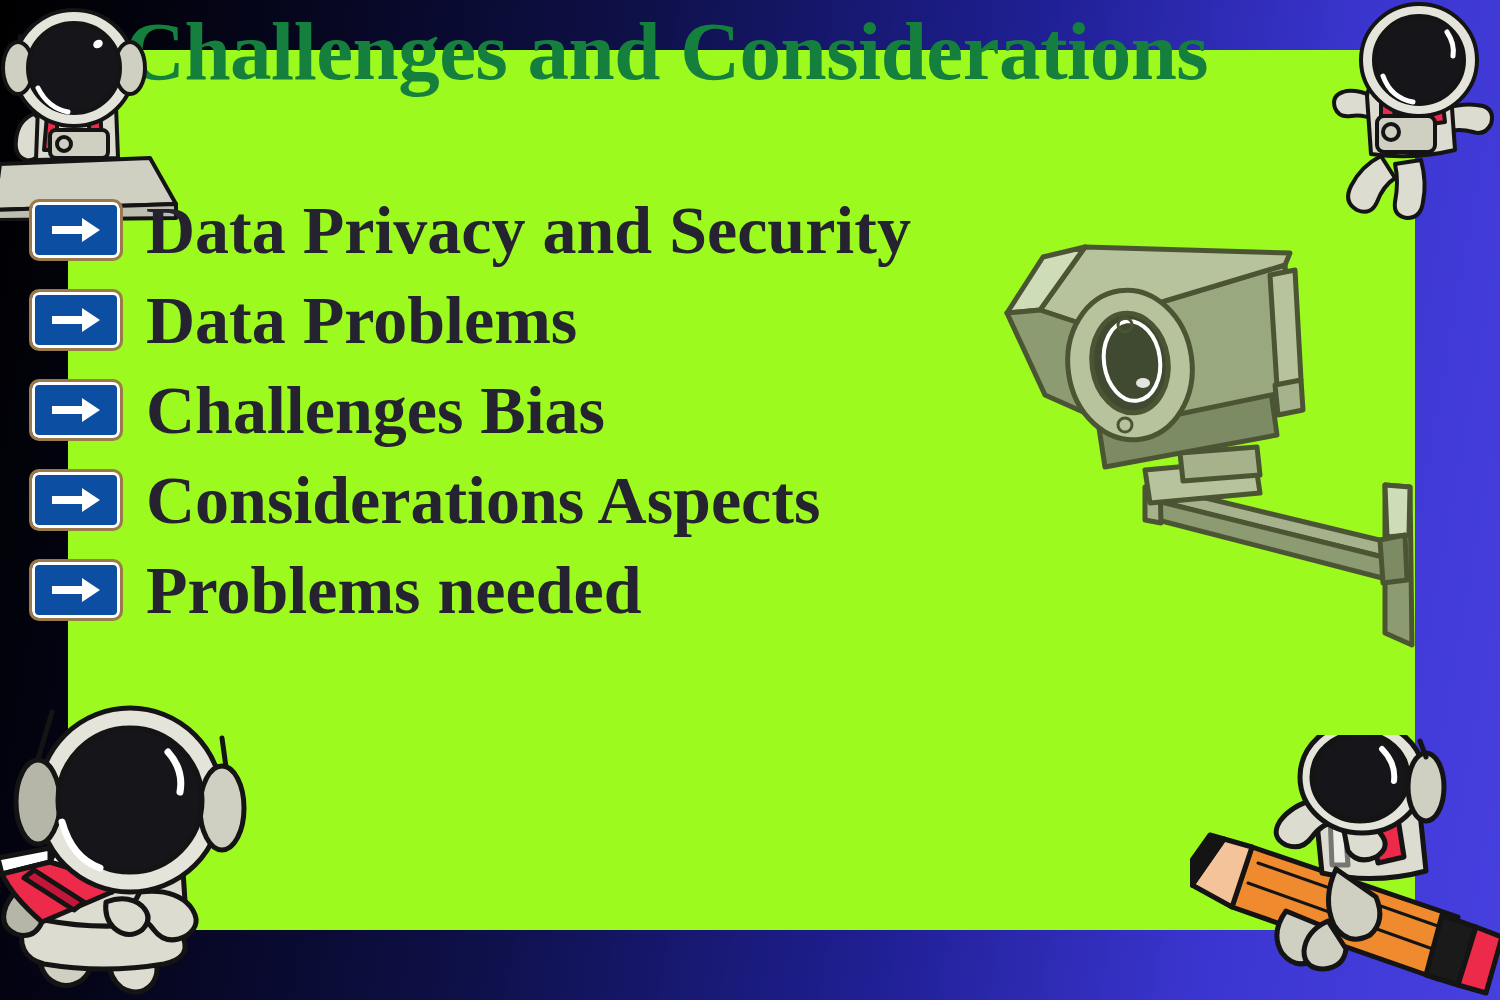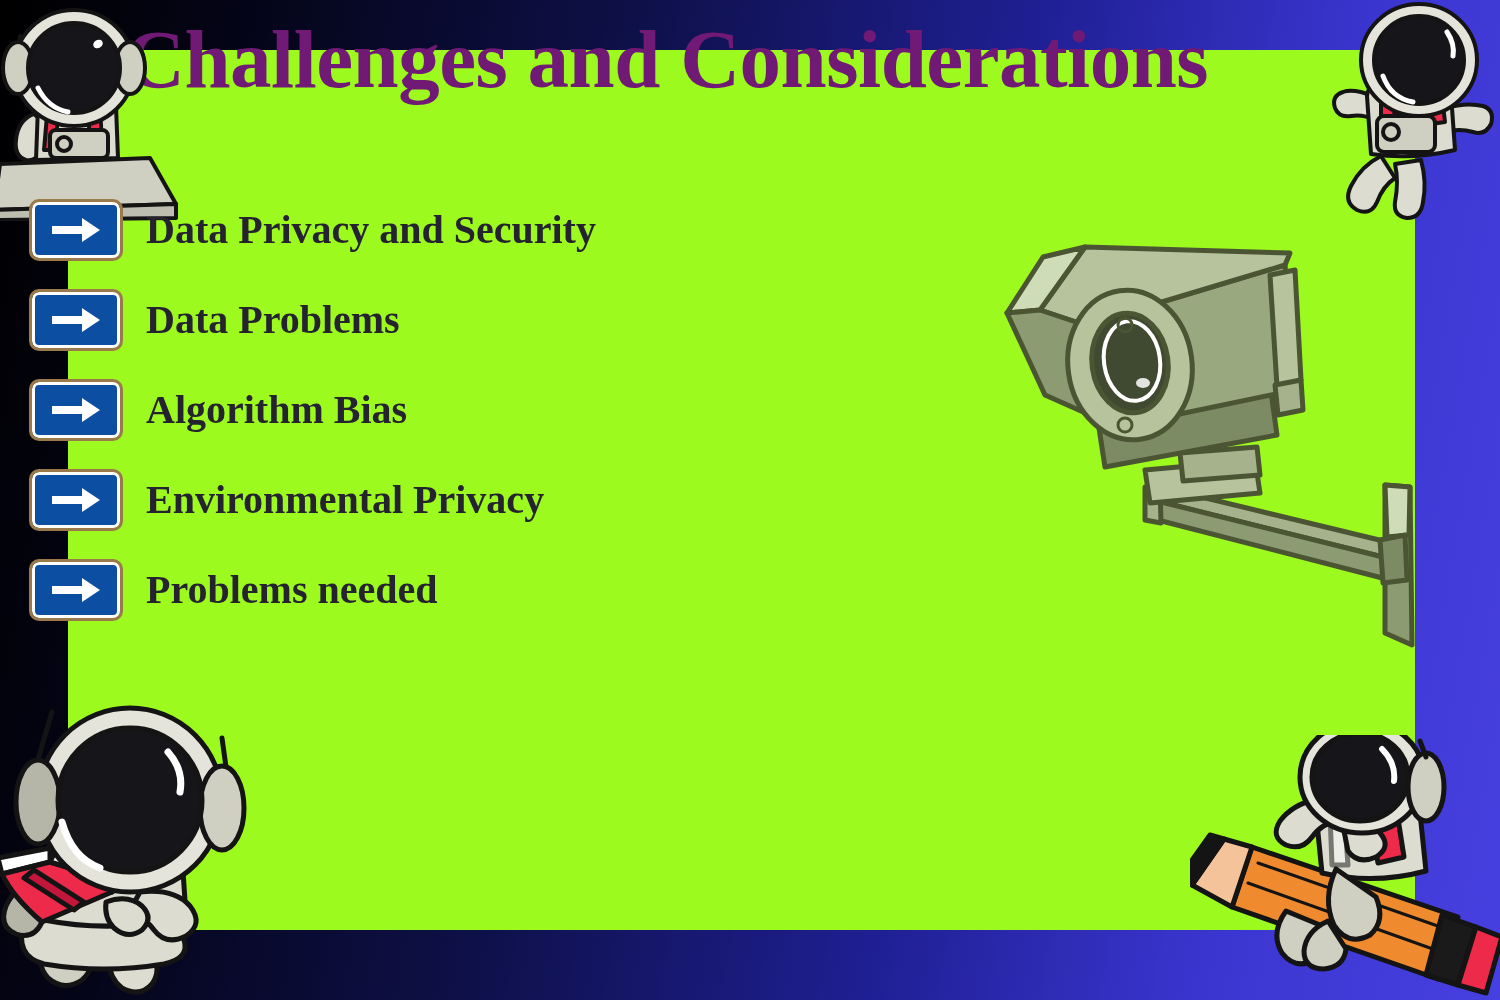--- a/index.html
+++ b/index.html
@@ -19,25 +19,24 @@
     background:#9cfa1e;
   }
 
   
   #slide-title {
     position:absolute;
     left:125px; top:8px;
     width:1200px;
     font-size:83px;
     font-weight:bold;
-    color:#701a75;
+    color:#15803d;
     letter-spacing:-0.5px;
     white-space:nowrap;
     line-height:1.05;
-    margin-top:8px;
   }
 
   
   #bullet-list {
     position:absolute;
     left:32px; top:185px;
     list-style:none;
   }
   .bullet-row {
     display:flex;
@@ -52,21 +51,21 @@
     border:3px solid #ffffff;
     outline:3px solid #9a7a4a;
     position:relative;
     display:flex;
     align-items:center;
     justify-content:center;
   }
   .bullet-icon svg { display:block; }
   .bullet-text {
     margin-left:26px;
-    font-size:40px;
+    font-size:68px;
     font-weight:bold;
     color:#262330;
     white-space:nowrap;
     line-height:1;
   }
 
   
   #cctv-camera {
     position:absolute;
     left:985px; top:235px;
@@ -274,30 +273,30 @@
     </span>
     <span class="bullet-text">Data Problems</span>
   </li>
 
   <li class="bullet-row">
     <span class="bullet-icon">
       <svg width="52" height="26" viewBox="0 0 52 26">
         <path d="M2 9 L32 9 L32 1 L50 13 L32 25 L32 17 L2 17 Z" fill="#ffffff"></path>
       </svg>
     </span>
-    <span class="bullet-text">Algorithm Bias</span>
-  </li>
-
-  <li class="bullet-row">
-    <span class="bullet-icon">
-      <svg width="52" height="26" viewBox="0 0 52 26">
-        <path d="M2 9 L32 9 L32 1 L50 13 L32 25 L32 17 L2 17 Z" fill="#ffffff"></path>
-      </svg>
-    </span>
-    <span class="bullet-text">Environmental Privacy</span>
+    <span class="bullet-text">Challenges Bias</span>
+  </li>
+
+  <li class="bullet-row">
+    <span class="bullet-icon">
+      <svg width="52" height="26" viewBox="0 0 52 26">
+        <path d="M2 9 L32 9 L32 1 L50 13 L32 25 L32 17 L2 17 Z" fill="#ffffff"></path>
+      </svg>
+    </span>
+    <span class="bullet-text">Considerations Aspects</span>
   </li>
 
   <li class="bullet-row">
     <span class="bullet-icon">
       <svg width="52" height="26" viewBox="0 0 52 26">
         <path d="M2 9 L32 9 L32 1 L50 13 L32 25 L32 17 L2 17 Z" fill="#ffffff"></path>
       </svg>
     </span>
     <span class="bullet-text">Problems needed</span>
   </li>

